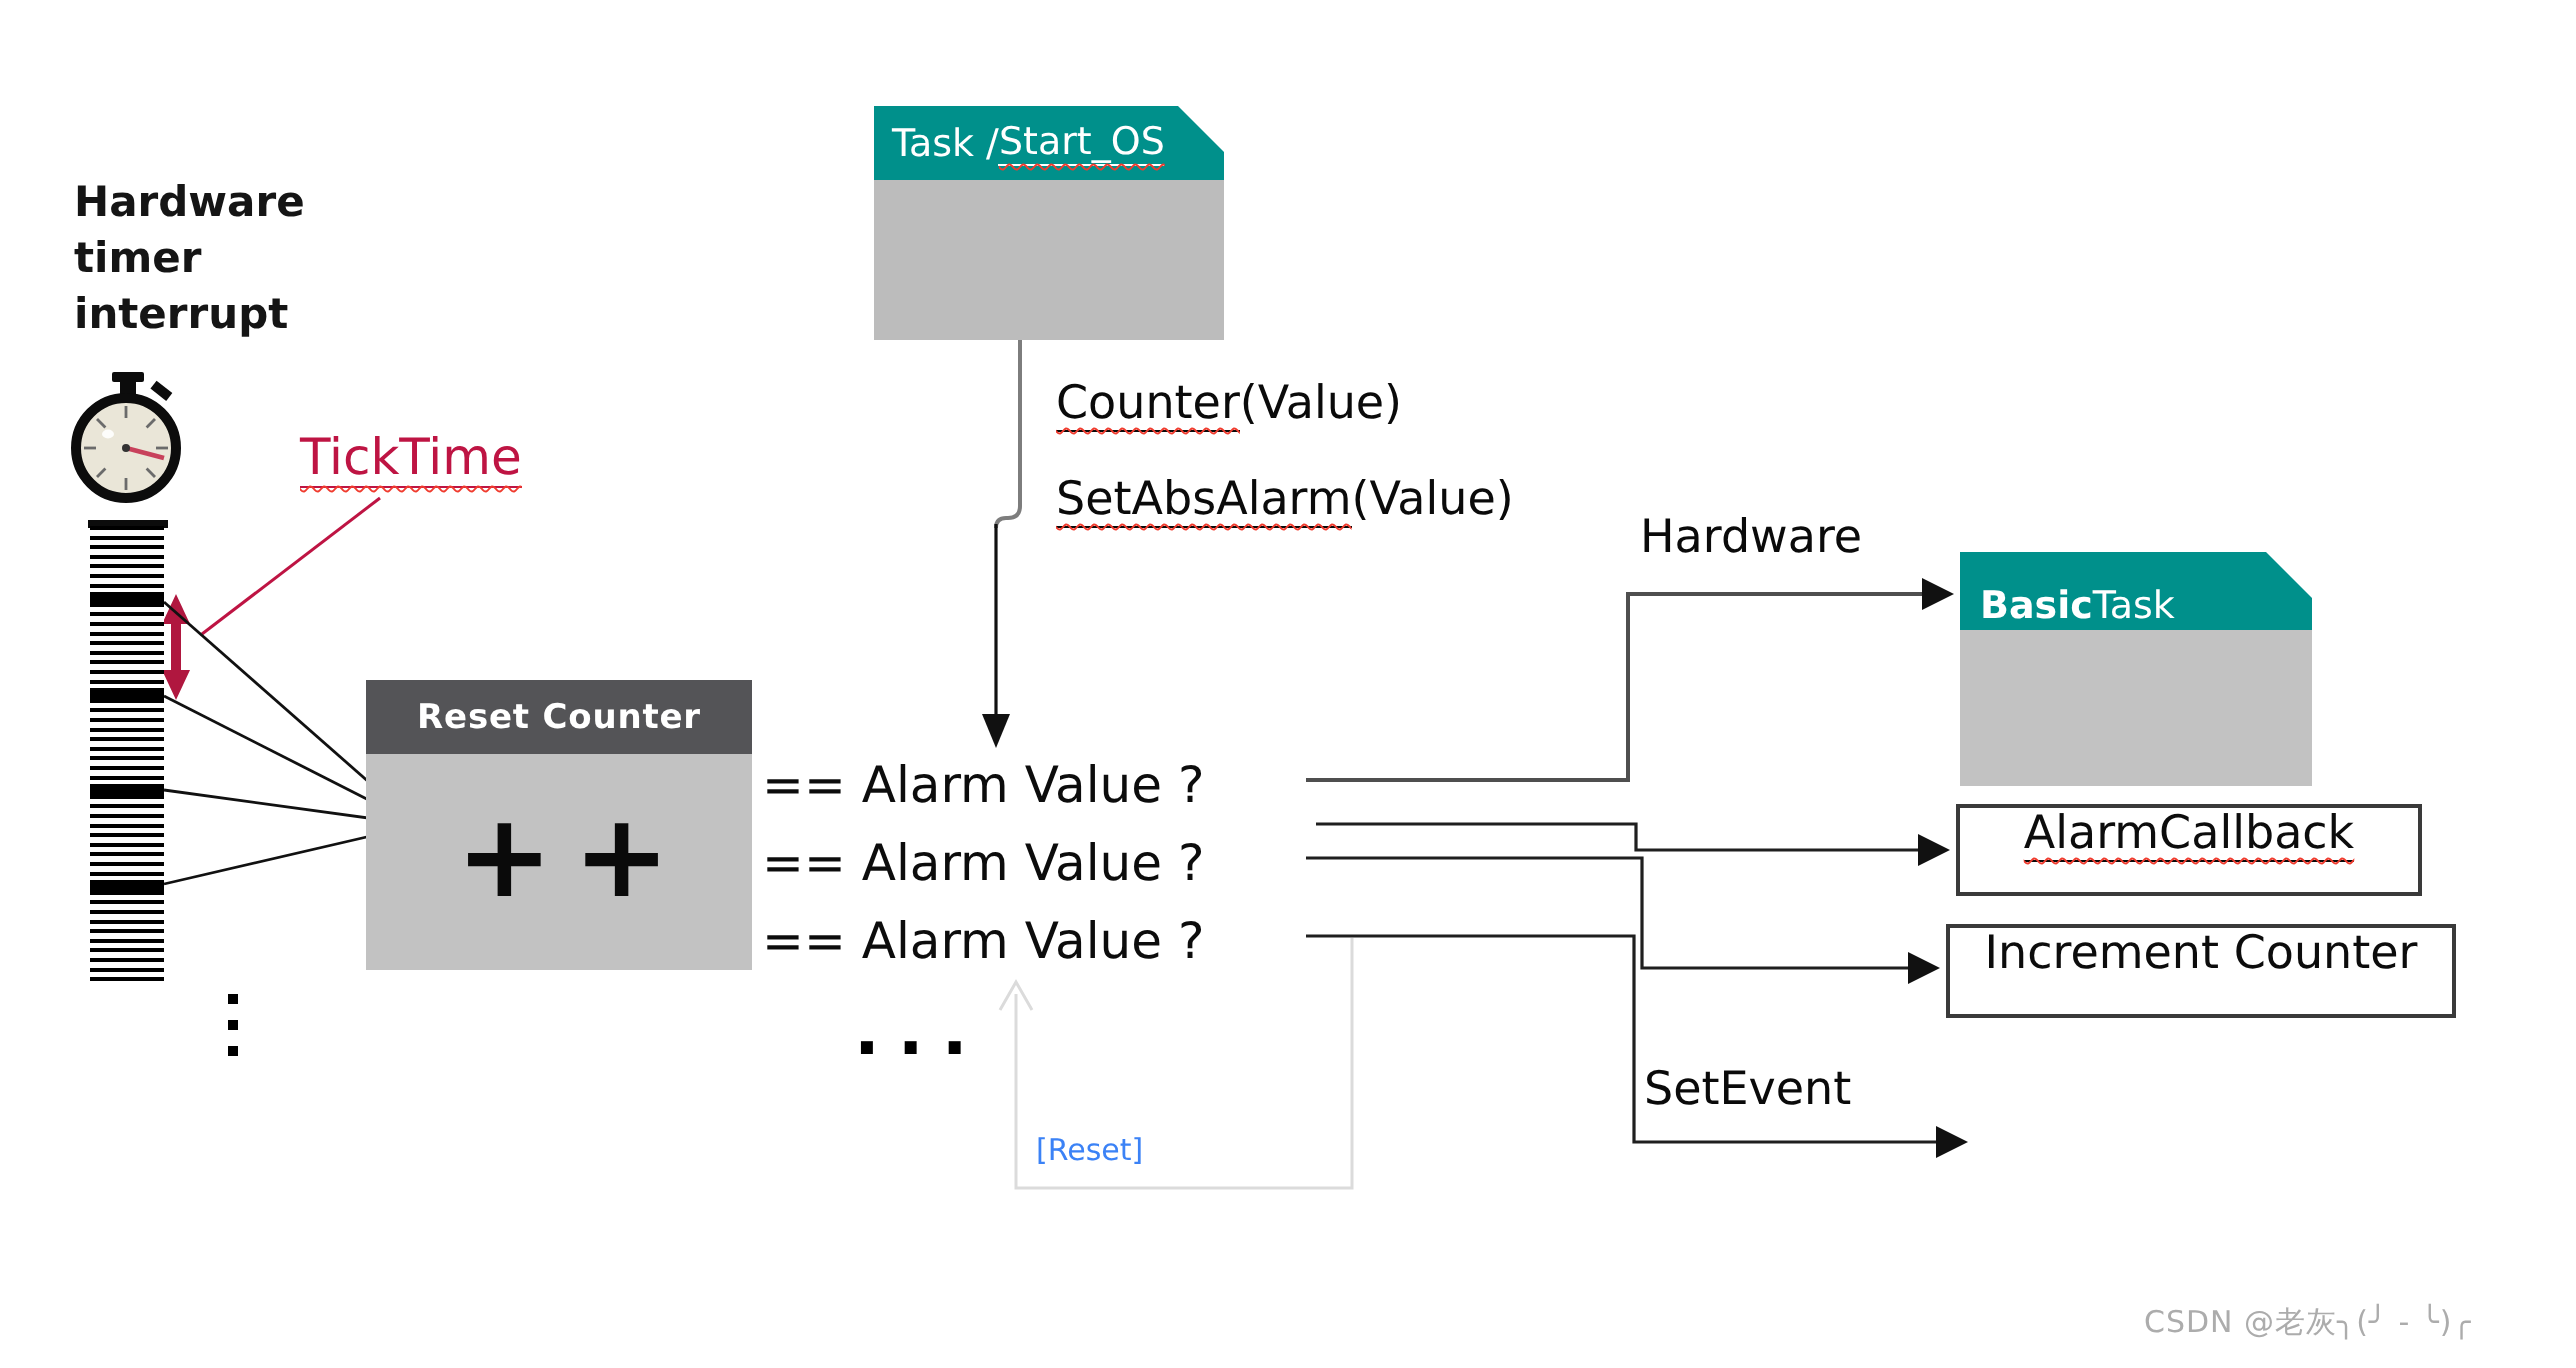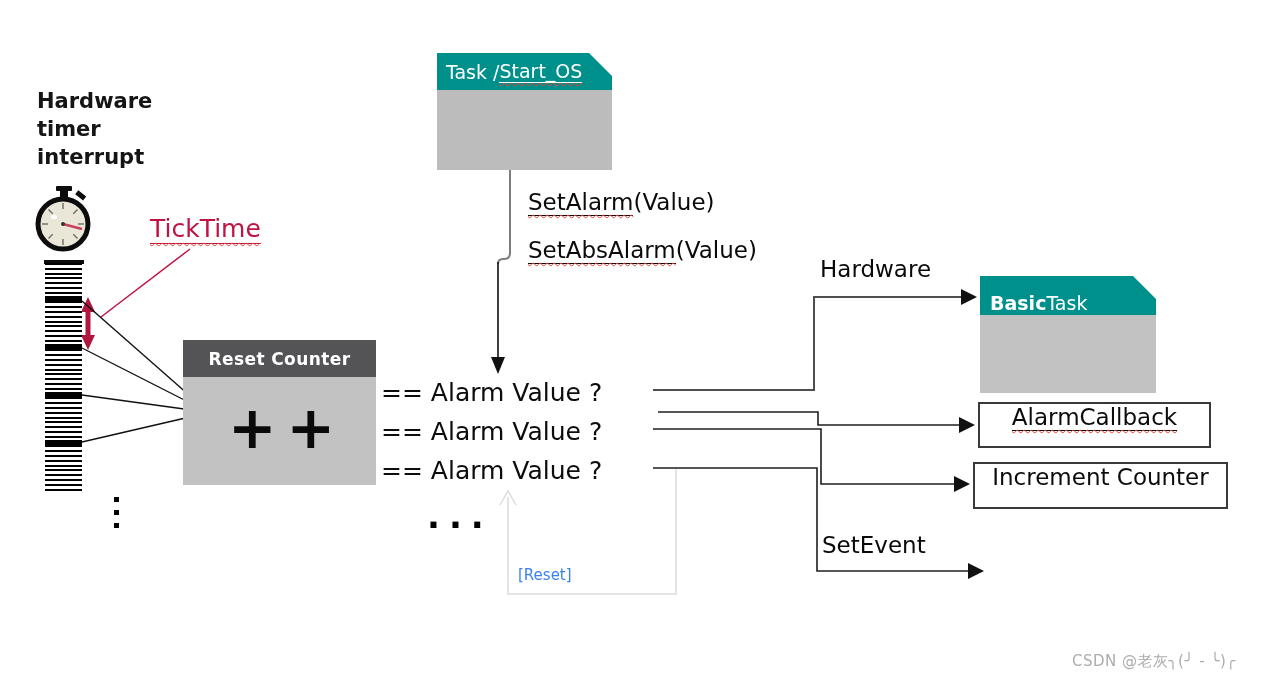--- a/index.html
+++ b/index.html
@@ -169,21 +169,21 @@
     <span class="sc-plus">++</span>
   </div>
 
   <div class="abs task-header notch-header">
     <span>Task /</span>
       <span class="u-white-wavy">Start_OS</span>
   </div>
   <div class="abs task-body"></div>
 
   <div class="abs api-call call1">
-    <span class="u-black-wavy">SetAlarm</span><span>(Value)</span>
+    <span class="u-black-wavy">Counter</span><span>(Value)</span>
   </div>
   <div class="abs api-call call2">
     <span class="u-black-wavy">SetAbsAlarm</span><span>(Value)</span>
   </div>
 
   <div class="abs alarm-row" style="top:378px">== Alarm Value ?</div>
   <div class="abs alarm-row" style="top:417px">== Alarm Value ?</div>
   <div class="abs alarm-row" style="top:456px">== Alarm Value ?</div>
 
   <div class="abs h-ellipsis">...</div>

